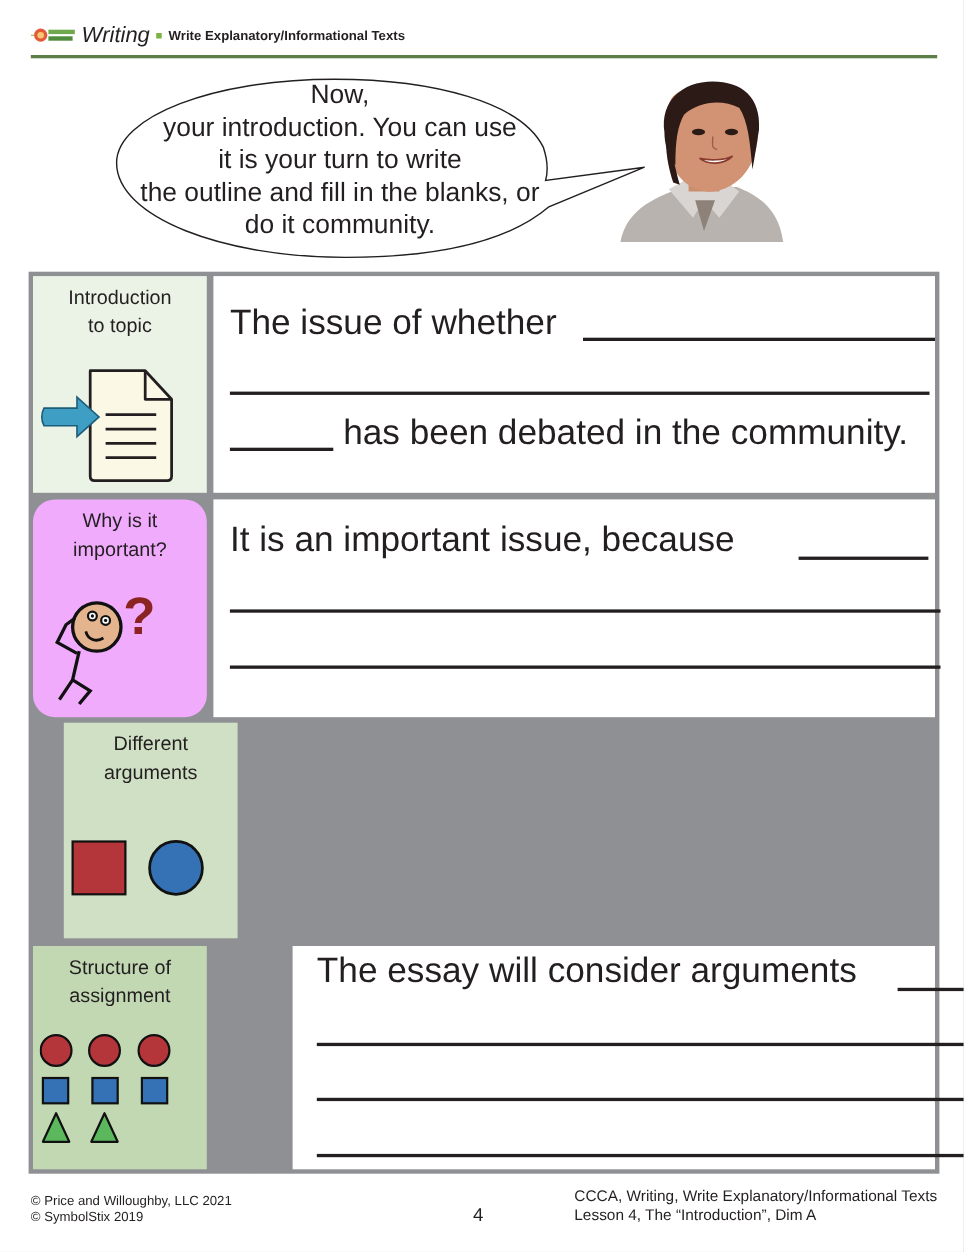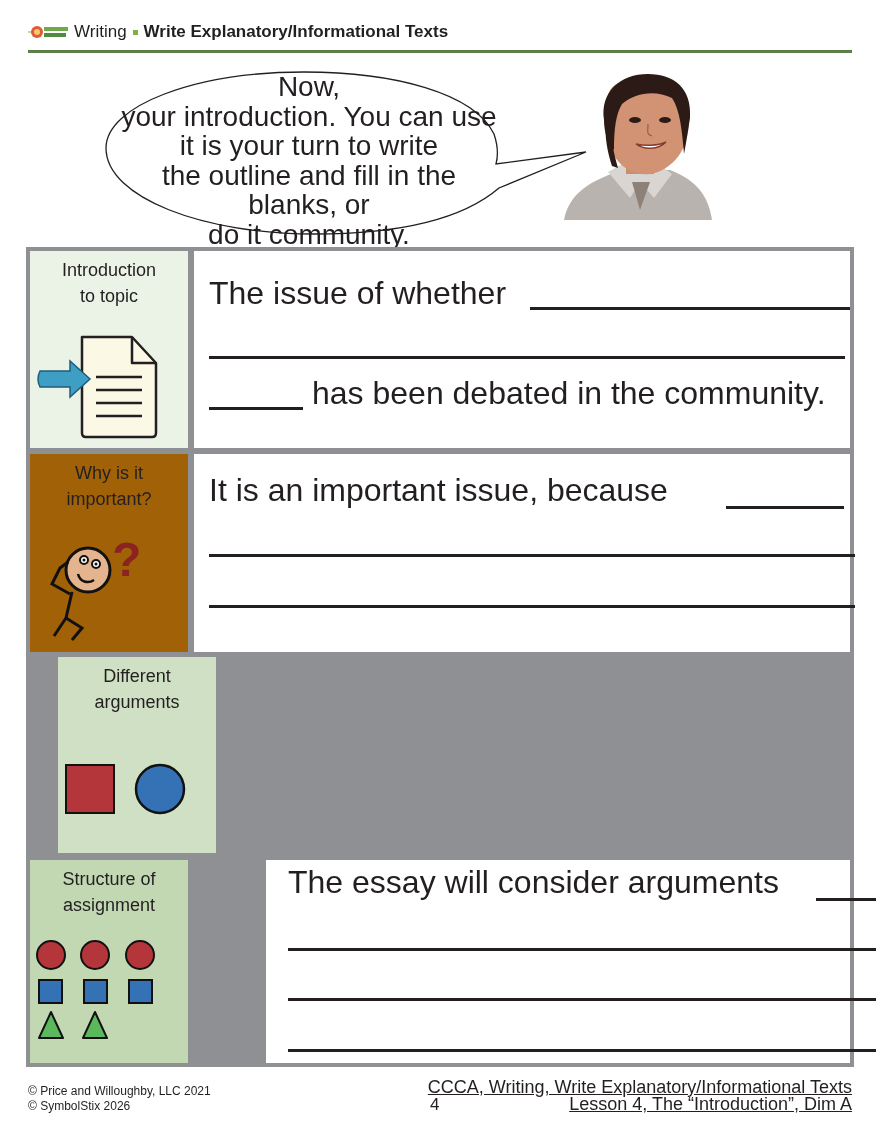--- a/index.html
+++ b/index.html
@@ -3,50 +3,50 @@
   <meta charset="utf-8">
   <style>
     * { box-sizing: border-box; margin: 0; padding: 0; }
     html, body { width: 876px; height: 1138px; background: #ffffff; overflow: hidden; }
     body { position: relative; font-family: "Liberation Sans", sans-serif; color: #231f20; }
 
     
     .header { position: absolute; left: 28px; top: 18px; width: 824px; height: 36px; }
     .header-line { display: flex; align-items: center; height: 28px; }
     .logo { width: 42px; height: 22px; margin-right: 4px; }
-    .h-subject { font-size: 17px; margin-right: 6px; }
+    .h-subject { font-style: italic; font-size: 20px; margin-right: 6px; }
     .h-bullet { width: 5px; height: 5px; background: #7cb342; margin-right: 6px; }
-    .h-title { font-weight: bold; font-size: 17px; }
+    .h-title { font-weight: bold; font-size: 12px; }
     .header-rule { position: absolute; left: 0; top: 32px; width: 824px; height: 3px; background: #5b7f47; }
 
     
     .bubble { position: absolute; left: 104px; top: 68px; width: 486px; height: 172px; }
     .bubble svg { position: absolute; left: 0; top: 0; }
     .bubble-text { position: absolute; left: 10px; top: 4px; width: 390px; text-align: center;
-      font-size: 28px; line-height: 29.5px; color: #231f20; }
+      font-size: 24px; line-height: 29.5px; color: #231f20; }
     .avatar { position: absolute; left: 560px; top: 70px; width: 156px; height: 150px; }
 
     
     .table { position: absolute; left: 26px; top: 247px; width: 828px; height: 820px;
       background: #8f9094; padding: 4px; }
     .row { position: absolute; left: 4px; width: 820px; display: flex; }
     .label-cell { width: 158px; height: 100%; position: relative; }
     .divider { width: 6px; height: 100%; background: #8f9094; }
     .content-cell { flex: 1; height: 100%; background: #ffffff; position: relative; }
     .label-text { text-align: center; font-size: 18px; line-height: 26px; color: #231f20; padding-top: 6px; }
 
     .line-text { position: absolute; font-size: 32px; color: #231f20; white-space: nowrap; text-align: center; }
     .blank { position: absolute; height: 3px; background: #231f20; }
 
     .icon { position: absolute; }
 
     
     .footer-left { position: absolute; left: 28px; top: 1084px; font-size: 12px; line-height: 15px; color: #231f20; }
     .footer-page { position: absolute; left: 430px; top: 1095px; font-size: 17px; color: #231f20; }
-    .footer-right { position: absolute; right: 24px; top: 1079px; font-size: 18px; line-height: 17px; text-align: right; color: #231f20; text-decoration: underline; }
+    .footer-right { position: absolute; right: 24px; top: 1079px; font-size: 14px; line-height: 17px; color: #231f20; }
   </style>
 </head>
 <body>
 
 <div class="header">
   <div class="header-line">
     <svg class="logo" viewBox="0 0 42 22">
       <circle cx="9" cy="11" r="6" fill="#e35a3a"></circle>
       <circle cx="9" cy="11" r="3" fill="#f7c873"></circle>
       <line x1="0" y1="11" x2="3" y2="11" stroke="#7cb342" stroke-width="1"></line>
@@ -110,21 +110,21 @@
     <div class="content-cell">
       <span class="line-text" style="left:15px; top:24px;">The issue of whether</span>
       <div class="blank" style="left:336px; top:56px; width:320px;"></div>
       <div class="blank" style="left:15px; top:105px; width:636px;"></div>
       <div class="blank" style="left:15px; top:156px; width:94px;"></div>
       <span class="line-text" style="left:118px; top:124px;">has been debated in the community.</span>
     </div>
   </div>
 
   <div class="row" style="top:207px; height:198px;">
-    <div class="label-cell" style="background:#a16207;">
+    <div class="label-cell" style="background:#f0abfc;border-radius:20px;">
       <div class="label-text">
         <div>Why is it</div>
         <div>important?</div>
       </div>
       <svg class="icon" style="left:16px; top:78px;" width="100" height="112" viewBox="0 0 100 112">
         <circle cx="42" cy="38" r="22" fill="#e4b48e" stroke="#111" stroke-width="3"></circle>
         <circle cx="38" cy="28" r="4" fill="#fff" stroke="#111" stroke-width="2"></circle>
         <circle cx="50" cy="32" r="4" fill="#fff" stroke="#111" stroke-width="2"></circle>
         <circle cx="38" cy="28" r="1.5" fill="#111"></circle>
         <circle cx="50" cy="32" r="1.5" fill="#111"></circle>
@@ -181,19 +181,19 @@
       <div class="blank" style="left:550px; top:38px; width:110px;"></div>
       <div class="blank" style="left:22px; top:88px; width:638px;"></div>
       <div class="blank" style="left:22px; top:138px; width:638px;"></div>
       <div class="blank" style="left:22px; top:189px; width:638px;"></div>
     </div>
   </div>
 </div>
 
 <div class="footer-left">
   <div>© Price and Willoughby, LLC 2021</div>
-  <div>© SymbolStix 2026</div>
+  <div>© SymbolStix 2019</div>
 </div>
 <div class="footer-page">4</div>
 <div class="footer-right">
   <div>CCCA, Writing, Write Explanatory/Informational Texts</div>
   <div>Lesson 4, The “Introduction”, Dim A</div>
 </div>
 
 </body></html>

